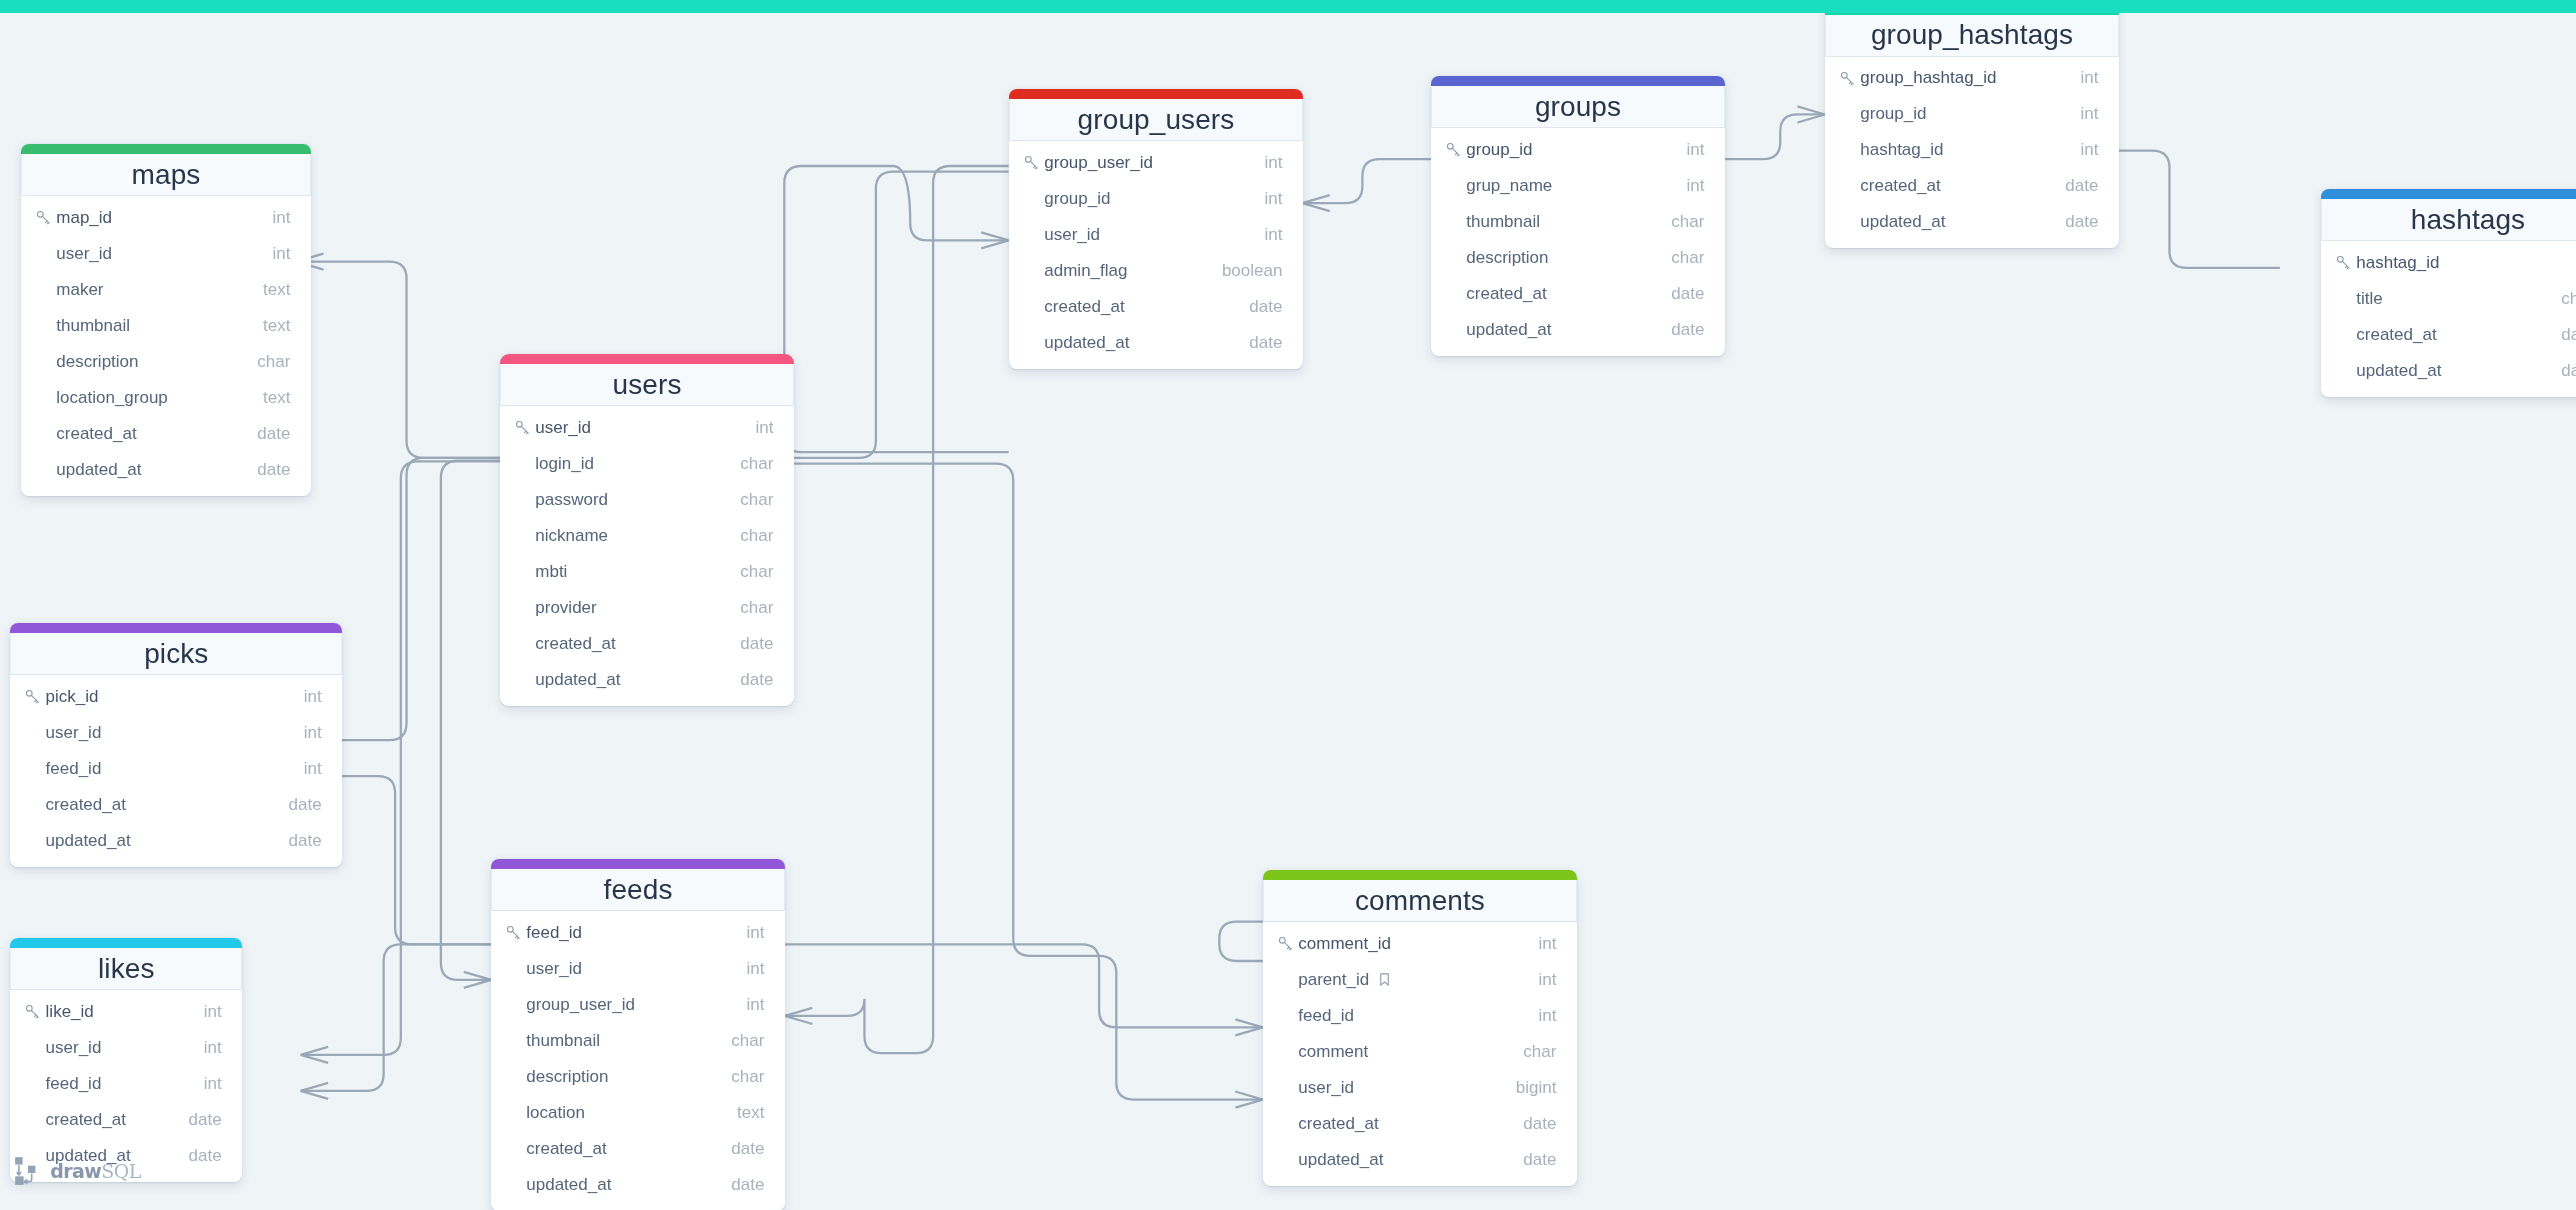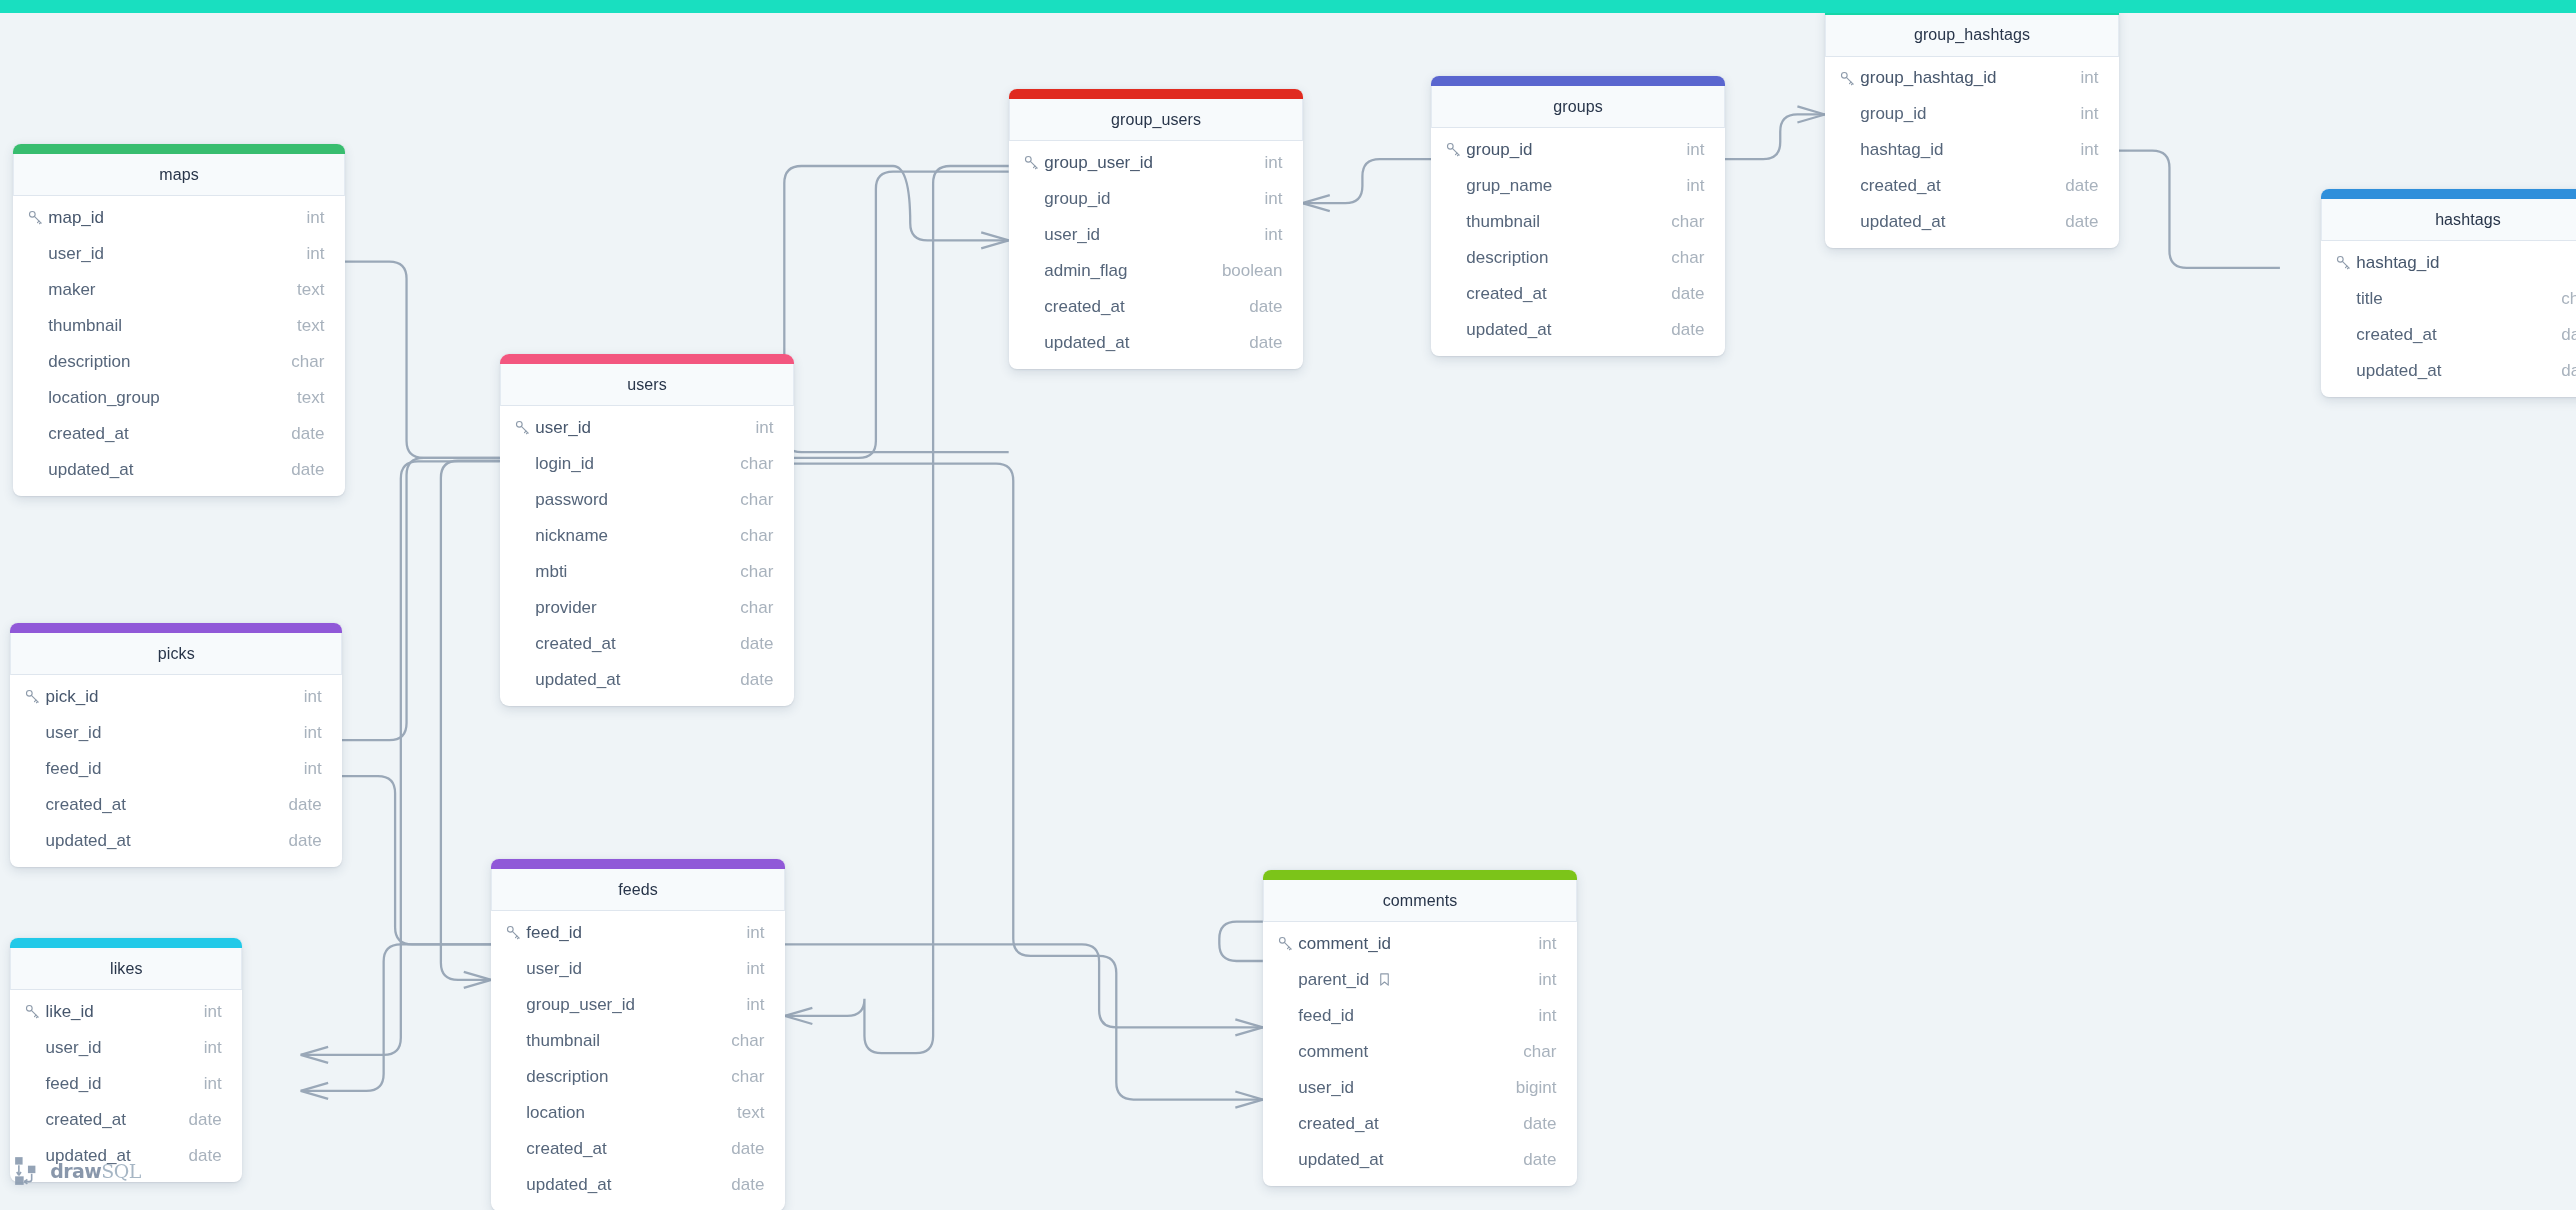--- a/index.html
+++ b/index.html
@@ -23,21 +23,21 @@
     overflow:hidden;
   }
   .accent{height:10.3px;width:100%;}
   .thead{
     background:#f7fafc;
     border-bottom:0.6px solid #dfe6ee;
     border-left:0.6px solid #e4ebf2;
     border-right:0.6px solid #e4ebf2;
     height:41px;display:flex;align-items:center;justify-content:center;
   }
-  .tname{font-size:16px;color:#28354a;font-weight:400;letter-spacing:0.1px;}
+  .tname{font-size:28px;color:#28354a;font-weight:400;letter-spacing:0.1px;}
   .rows{padding:3.4px 0 8px 0;}
   .row{
     display:flex;align-items:center;
     height:36px;padding:0 20.6px 0 13.7px;
     box-sizing:border-box;
   }
   .colwrap{display:flex;align-items:center;gap:4.6px;flex:1;min-width:0;}
   .kicon{width:17px;height:17px;flex:0 0 17px;display:block;}
   .kspace{width:17px;flex:0 0 17px;}
   .cname{font-size:17px;color:#55657a;white-space:nowrap;}
@@ -101,21 +101,21 @@
 
     <path d="M2206,1795 L1950,1795 Q1920,1795 1920,1765 L1920,1680 Q1920,1650 1890,1650 L1371,1650"></path>
     <path d="M2206,1795 L2158,1781 M2206,1795 L2158,1809"></path>
 
     <path d="M2206,1921 L1980,1921 Q1950,1921 1950,1891 L1950,1700 Q1950,1670 1920,1670 L1800,1670 Q1770,1670 1770,1640 L1770,840 Q1770,810 1740,810 L1386,810"></path>
     <path d="M2206,1921 L2158,1907 M2206,1921 L2158,1935"></path>
 
     <path d="M2206,1679 L2160,1679 Q2130,1679 2130,1649 L2130,1640 Q2130,1610 2160,1610 L2206,1610"></path>
   </svg>
 
-  <div class="table" style="left: 13px; top: 144px; width: 332px;">
+  <div class="table" style="left: 21px; top: 144px; width: 290px;">
     <div class="accent" style="background: rgb(56, 189, 111);"></div>
     <div class="thead">
       <div class="tname">maps</div>
     </div>
     <div class="rows">
         <div class="row pk">
           <div class="colwrap">
             <span class="kicon"><svg viewBox="0 0 24 24" xmlns="http://www.w3.org/2000/svg" fill="none" stroke="#8e9bab" stroke-width="1.6" stroke-linecap="round" stroke-linejoin="round">
                 <circle cx="7.5" cy="7.5" r="4"></circle>
                 <path d="M10.4 10.4 L20 20"></path>

